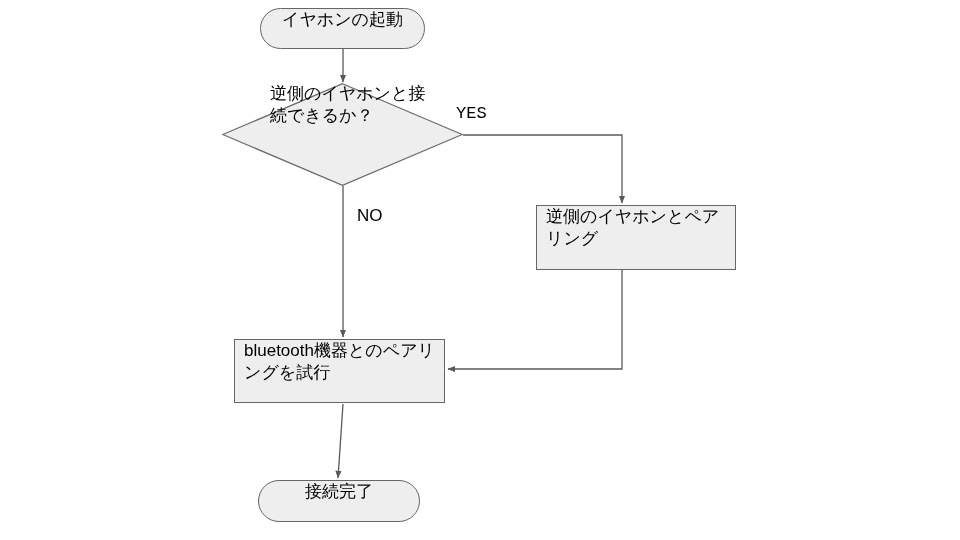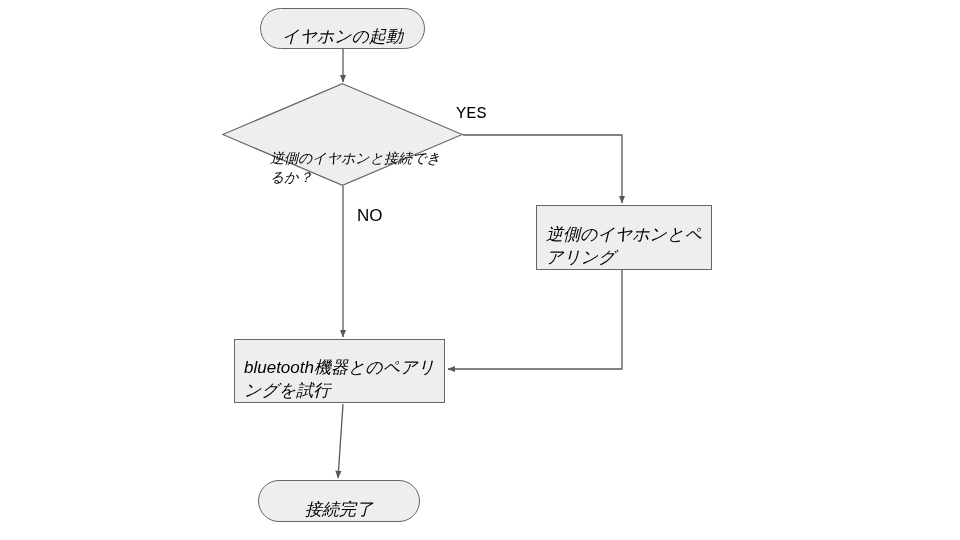--- a/index.html
+++ b/index.html
@@ -24,25 +24,24 @@
     position: absolute;
     left: 0;
     top: 0;
     width: 960px;
     height: 540px;
   }
   .node {
     position: absolute;
     box-sizing: border-box;
     display: flex;
-    align-items: flex-end;
+    align-items: flex-start;
     color: #000000;
     line-height: 1.32;
     white-space: pre-line;
-    font-style: italic;
   }
   .node-terminal {
     background: #eeeeee;
     border: 1px solid #666666;
     border-radius: 999px;
     justify-content: center;
     text-align: center;
     font-size: 17px;
   }
   .node-process {
@@ -50,21 +49,21 @@
     border: 1px solid #666666;
     justify-content: flex-start;
     text-align: left;
     font-size: 17px;
     padding: 0 9px;
   }
   .node-decision {
     background: transparent;
     justify-content: flex-start;
     text-align: left;
-    font-size: 14px;
+    font-size: 17px;
   }
   .diamond-shape {
     position: absolute;
     left: 0;
     top: 0;
     width: 100%;
     height: 100%;
   }
   .decision-label {
     position: relative;
@@ -123,21 +122,21 @@
     <svg class="diamond-shape" viewBox="0 0 241 103" preserveAspectRatio="none" xmlns="http://www.w3.org/2000/svg">
       <polygon points="120.5,0.7 240.3,51.5 120.5,102.3 0.7,51.5" fill="#eeeeee" stroke="#666666" stroke-width="1.2"></polygon>
     </svg>
     <span class="decision-label">逆側のイヤホンと接続できるか？</span>
   </div>
 
   <div class="edge-label" style="left:456px; top:105px;font-family:Liberation Mono, monospace;">YES</div>
 
   <div class="edge-label" style="left:357px; top:207px;">NO</div>
 
-  <div class="node node-process" style="left:536px; top:205px; width:176px; height:65px;">
+  <div class="node node-process" style="left:536px; top:205px; width:200px; height:65px;">
     <span>逆側のイヤホンとペアリング</span>
   </div>
 
   <div class="node node-process" style="left:234px; top:339px; width:211px; height:64px;">
     <span>bluetooth機器とのペアリングを試行</span>
   </div>
 
   <div class="node node-terminal" style="left:258px; top:480px; width:162px; height:42px;">
     <span>接続完了</span>
   </div>

